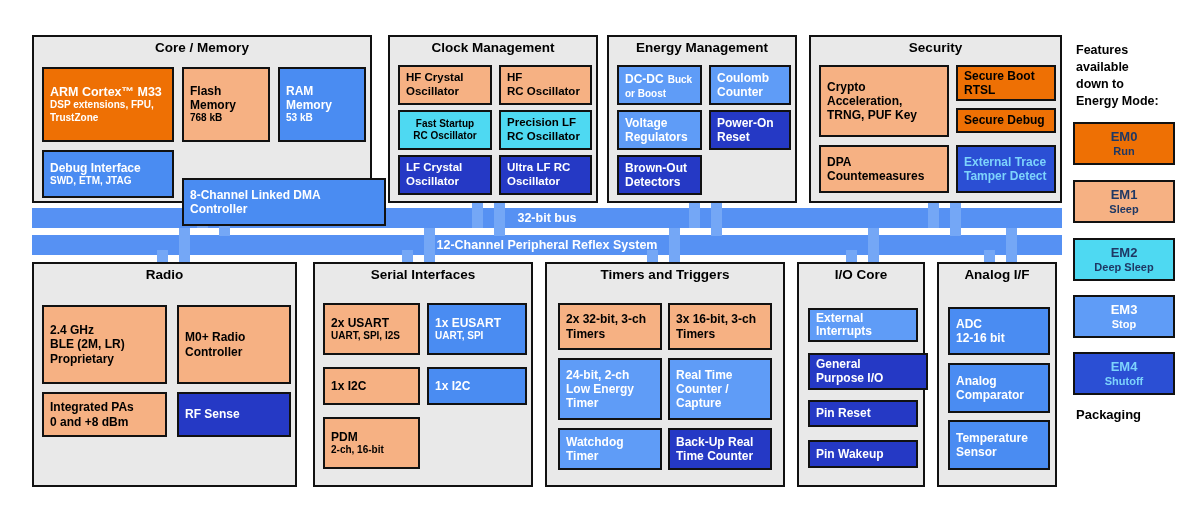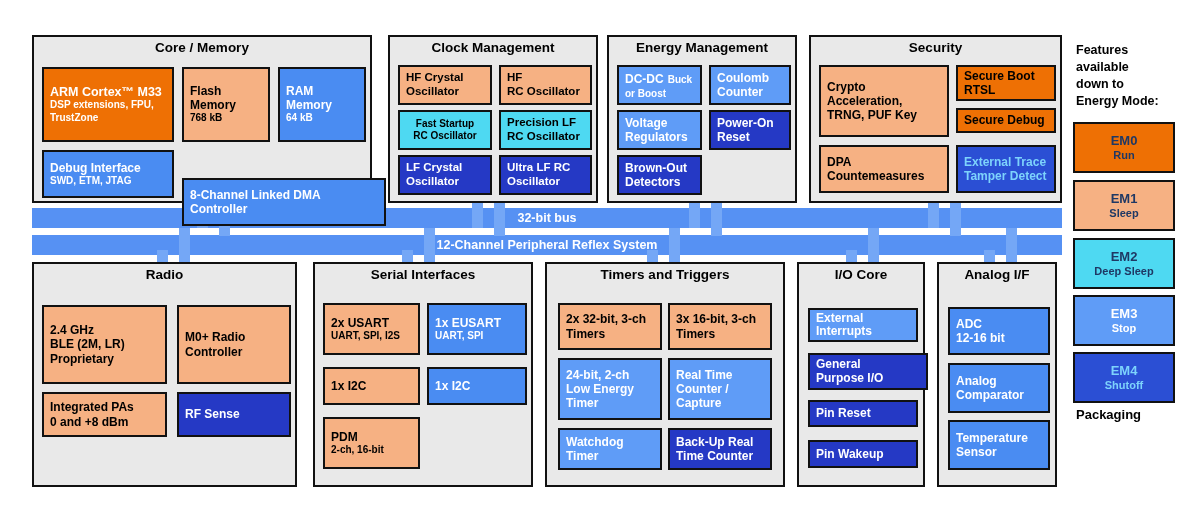--- a/index.html
+++ b/index.html
@@ -22,21 +22,21 @@
   .c-blue{background:#4a8cf2;color:#fff;}
   .c-lblue{background:#5f9cf7;color:#fff;}
   .c-dblue{background:#2539c5;color:#fff;}
   .c-rblue{background:#2b4fd4;color:#7dd3fc;}
   .wt{color:#fff;}
   .navy{color:#1f3864;}
   .bus{position:absolute;left:32px;width:1030px;height:20px;background:#5691f3;
        display:flex;align-items:center;justify-content:center;
        color:#fff;font-size:12.5px;font-weight:bold;}
   .stub{position:absolute;width:11px;background:#74a7f6;}
-  .em{position:absolute;left:1073px;width:102px;height:51px;border:2px solid #111;
+  .em{position:absolute;left:1073px;width:102px;height:43px;border:2px solid #111;
       box-sizing:border-box;display:flex;flex-direction:column;align-items:center;
       justify-content:center;text-align:center;}
   .em-t{font-size:13px;line-height:1.2;}
   .em-s{font-size:11px;line-height:1.2;}
   .pre{white-space:pre-line;}
   .legend-head{position:absolute;left:1076px;top:42px;width:118px;
                font-size:12.5px;line-height:1.35;color:#000;}
   .pack{position:absolute;left:1076px;top:407px;width:118px;}
   .pack-t{font-size:13px;}
   .pack-s{font-size:11px;line-height:1.6;margin-top:2px;}
@@ -81,21 +81,21 @@
 TrustZone</div>
     </div>
     <div class="blk c-peach" style="left:148px;top:30px;width:88px;height:75px;">
       <div class="t">Flash
 Memory</div>
       <div class="s">768 kB</div>
     </div>
     <div class="blk c-blue" style="left:244px;top:30px;width:88px;height:75px;">
       <div class="t">RAM
 Memory</div>
-      <div class="s">64 kB</div>
+      <div class="s">53 kB</div>
     </div>
     <div class="blk c-blue" style="left:8px;top:113px;width:132px;height:48px;">
       <div class="t">Debug Interface</div>
       <div class="s">SWD, ETM, JTAG</div>
     </div>
     <div class="blk c-blue" style="left:148px;top:129px;width:204px;height:48px;margin-top:12px;">
       <div class="t">8-Channel Linked DMA
 Controller</div>
     </div>
   </div>

